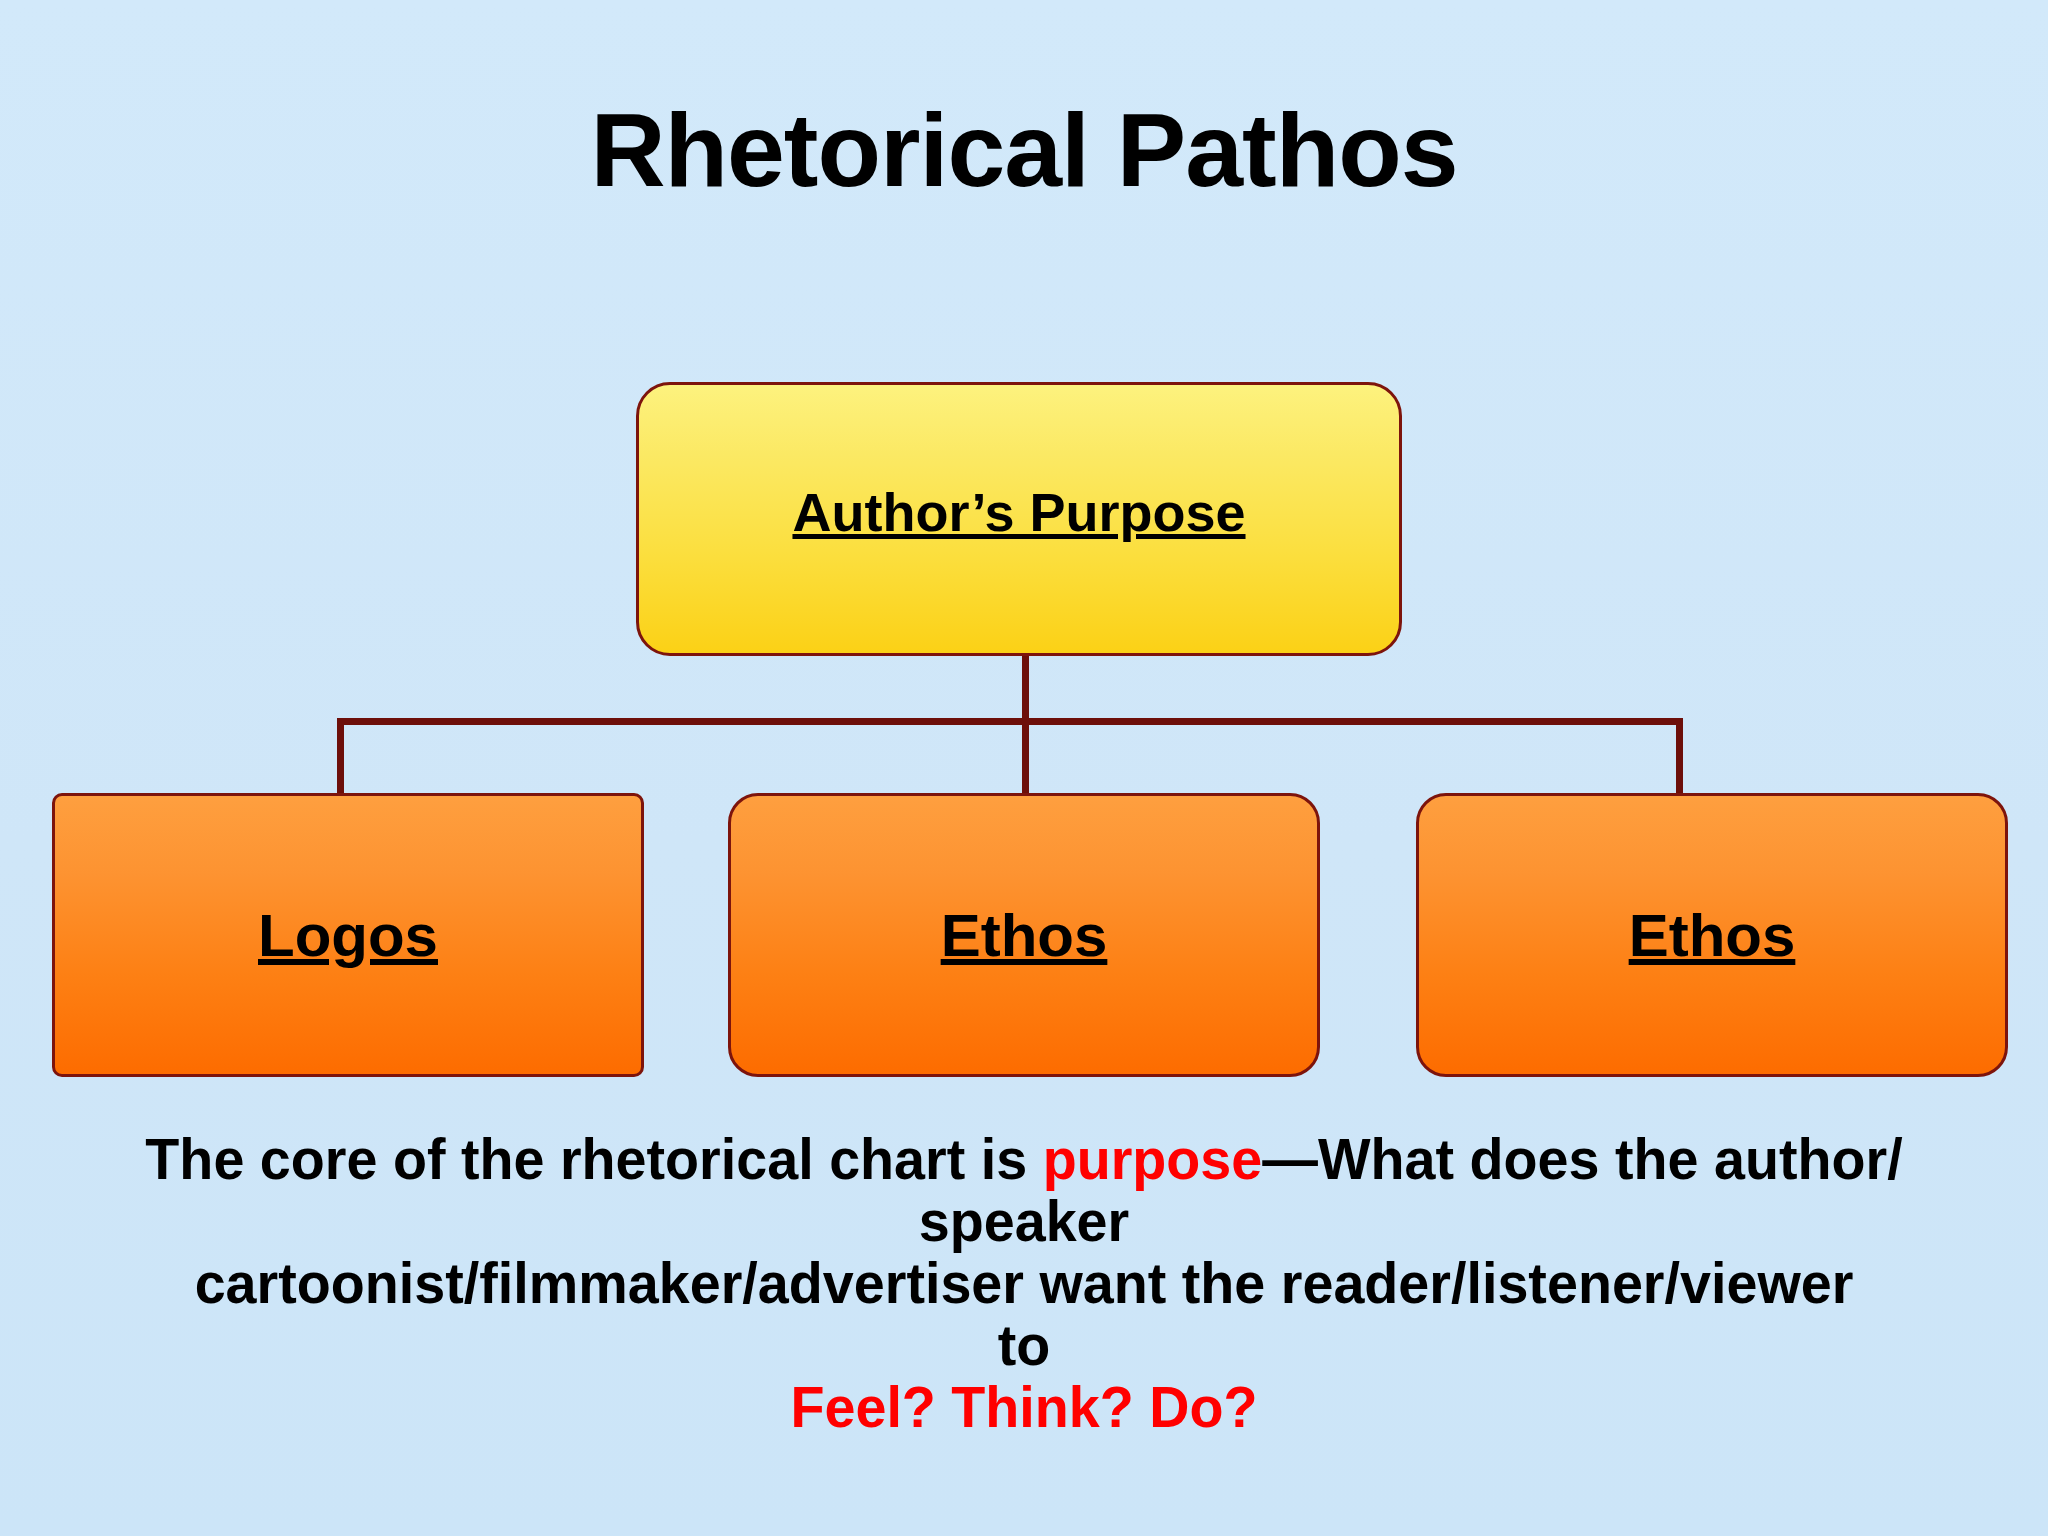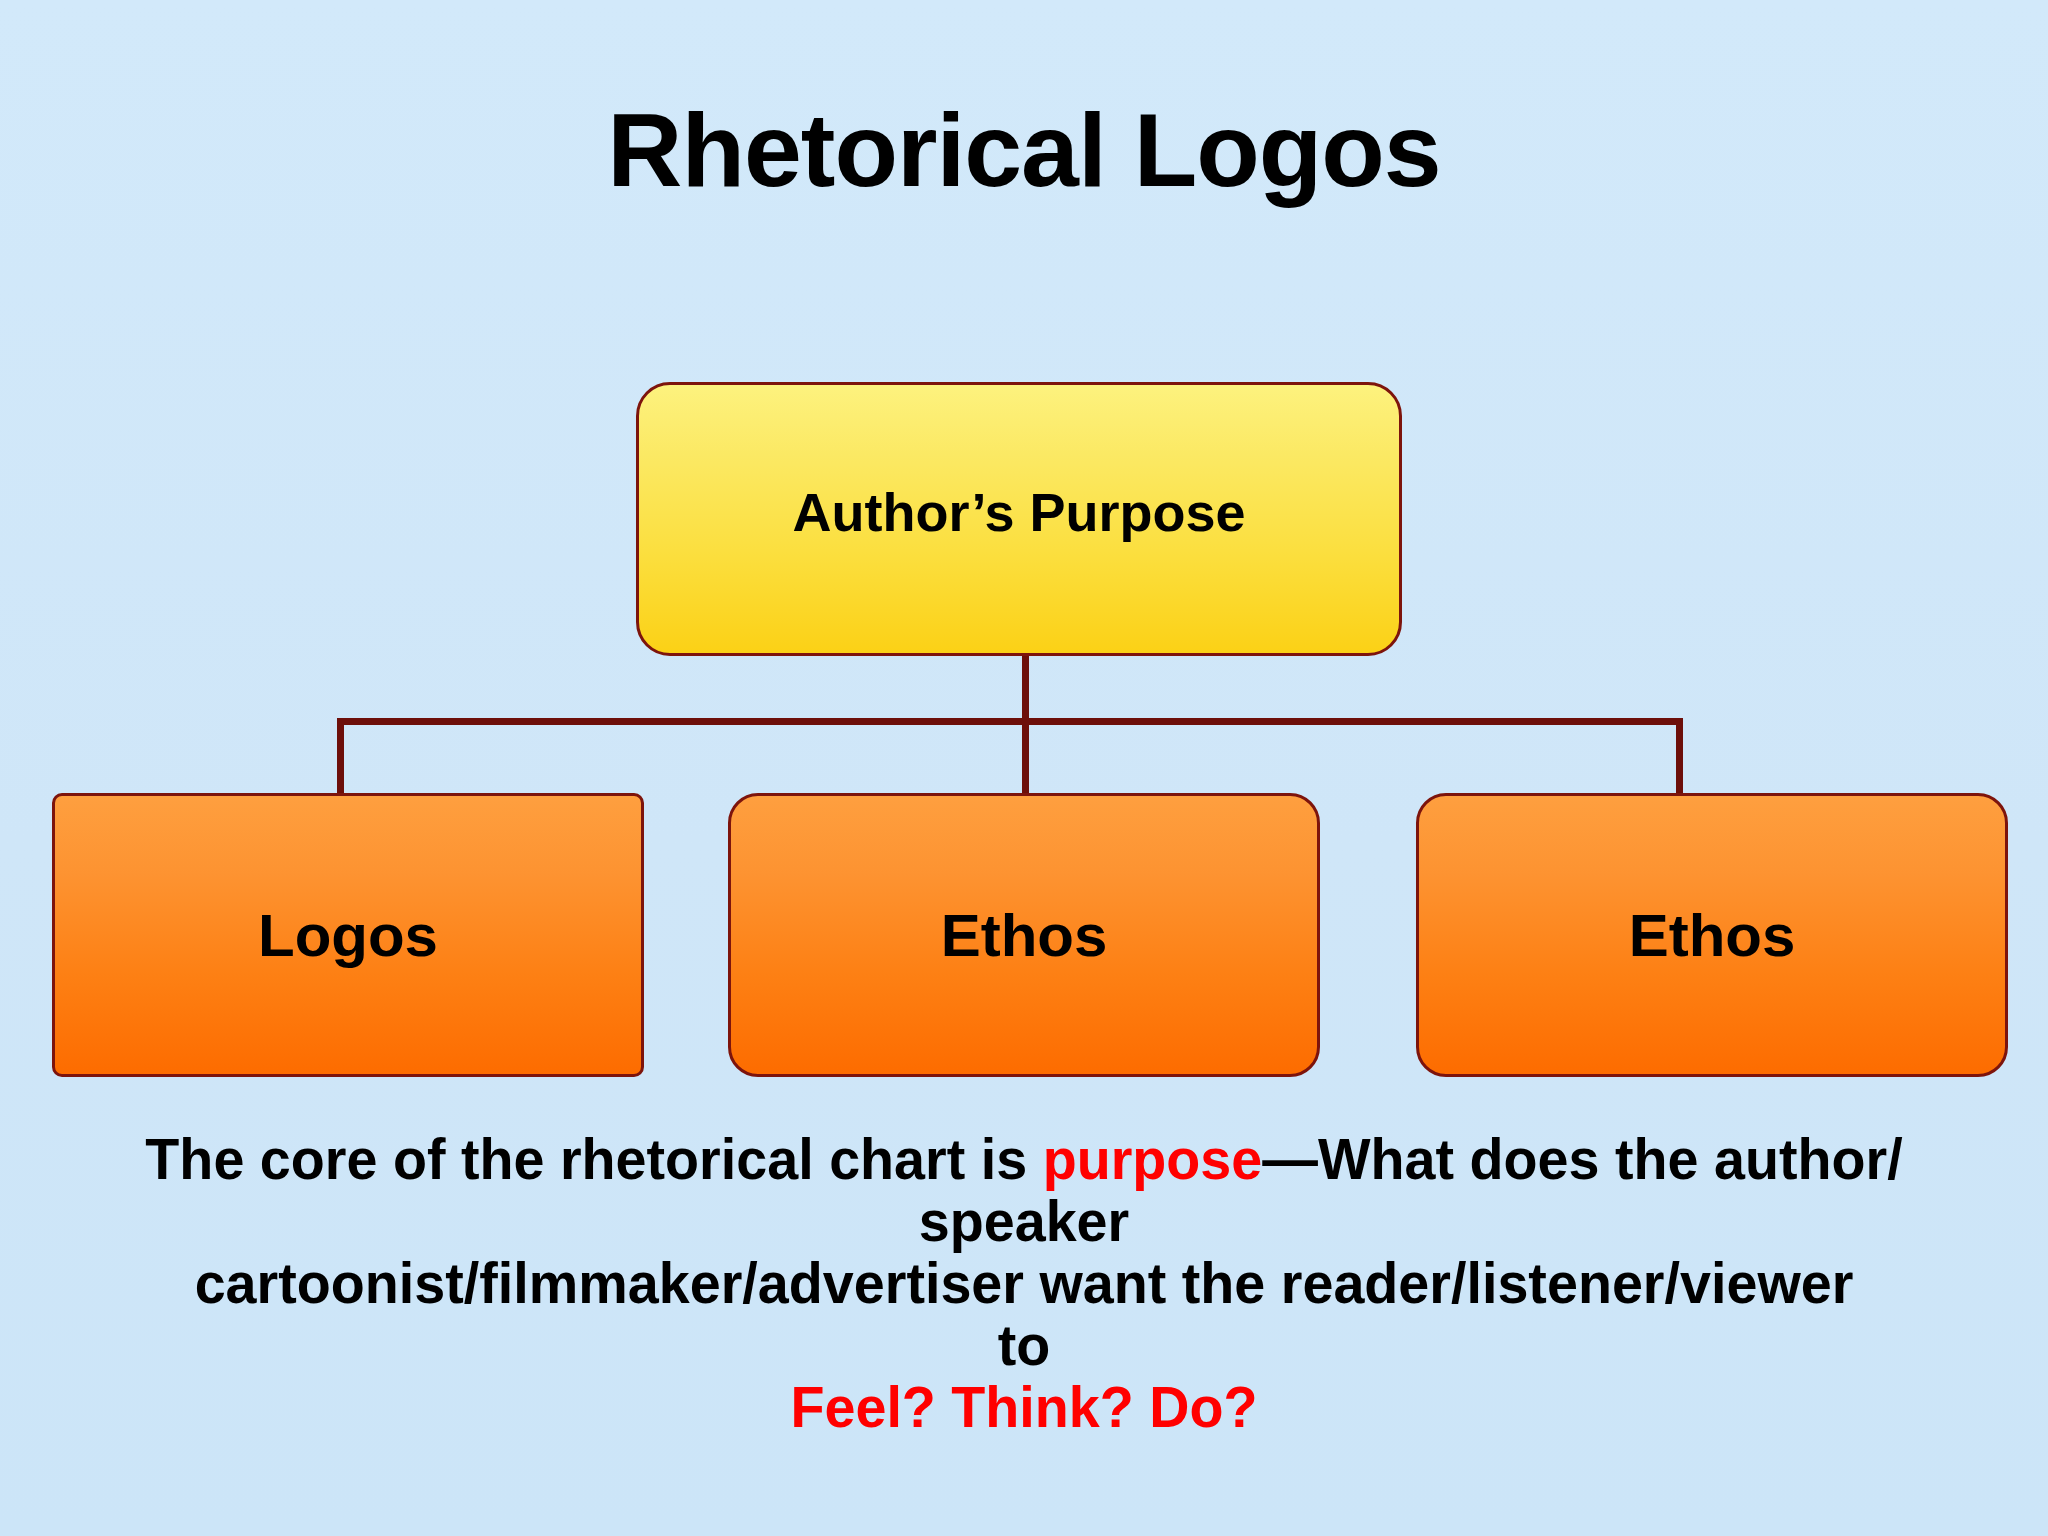--- a/index.html
+++ b/index.html
@@ -76,20 +76,21 @@
     position: absolute;
     box-sizing: border-box;
     border: 3px solid #7d140c;
     border-radius: 30px;
     display: flex;
     align-items: center;
     justify-content: center;
     color: #000000;
     font-weight: bold;
     text-align: center;
+    text-decoration: underline;
   }
   #node-root {
     left: 636px;
     top: 382px;
     width: 766px;
     height: 274px;
     border-radius: 34px;
     background: linear-gradient(180deg, #fdf27e 0%, #fbe964 26%, #fbdf3f 62%, #fbd116 100%);
     font-size: 54px;
     align-items: flex-start;
@@ -121,21 +122,21 @@
     transform-origin: 50% 0;
   }
   #caption .ln { display: block; white-space: nowrap; }
   .accent { color: #ff0000; }
 </style>
 </head>
 <body>
 
 <div id="slide">
 
-  <div id="title">Rhetorical Logos</div>
+  <div id="title">Rhetorical Pathos</div>
 
   <div class="conn" id="conn-stem"></div>
   <div class="conn" id="conn-bar"></div>
   <div class="conn" id="conn-drop-left"></div>
   <div class="conn" id="conn-drop-mid"></div>
   <div class="conn" id="conn-drop-right"></div>
 
   <div class="node" id="node-root">
     <span>Author’s Purpose</span>
   </div>

